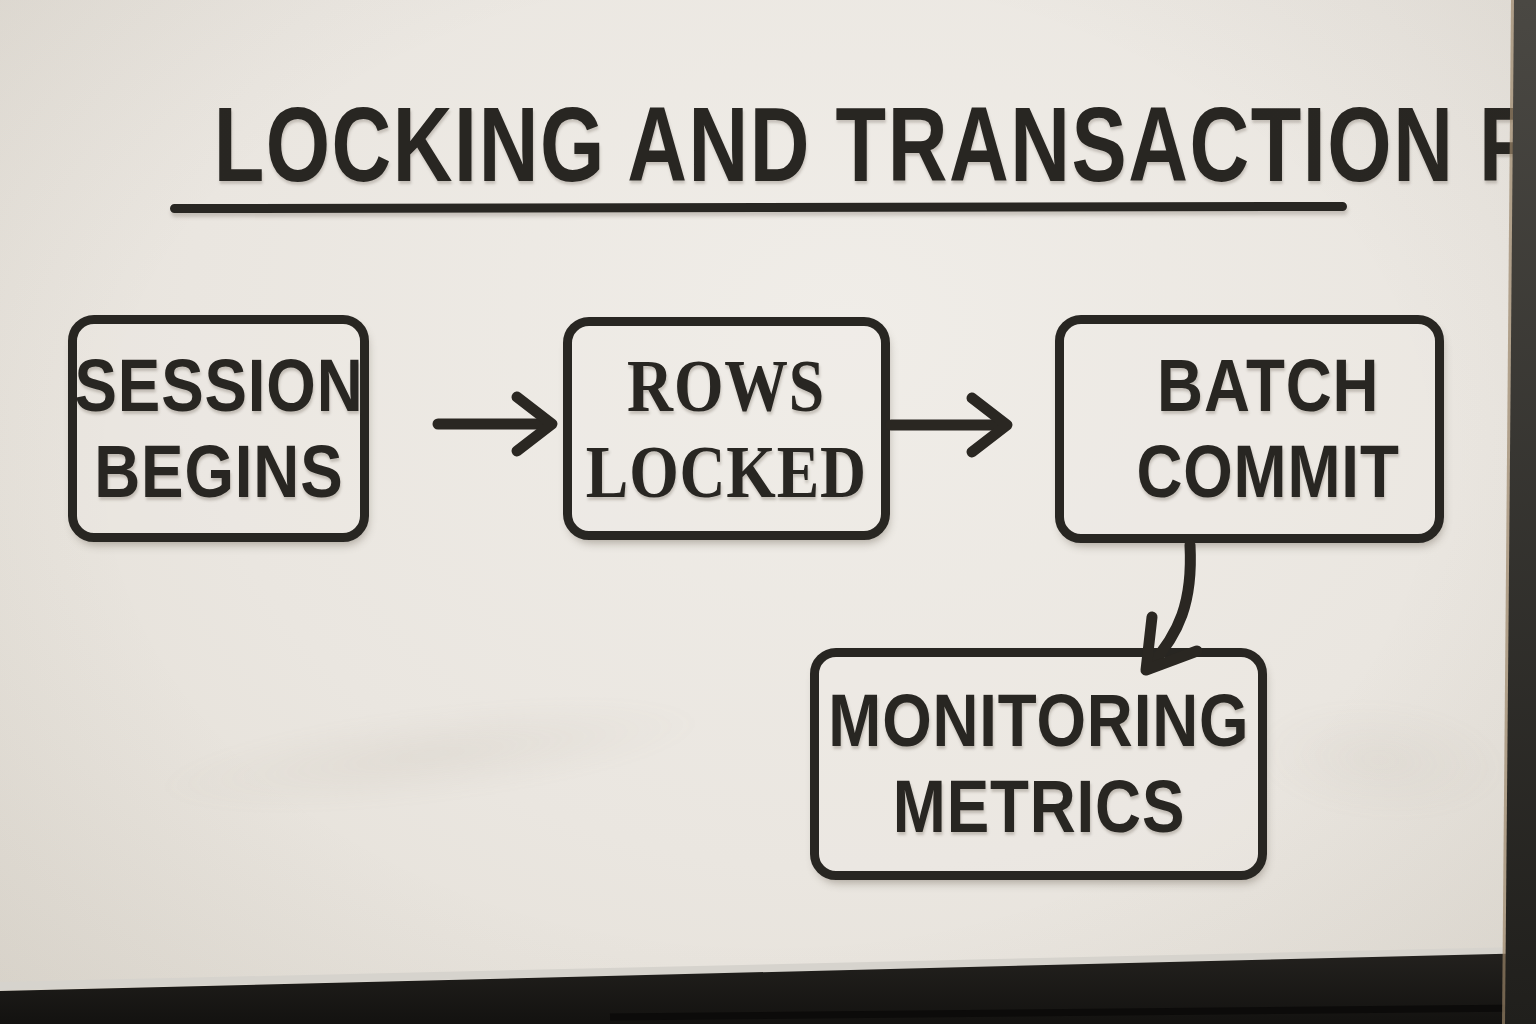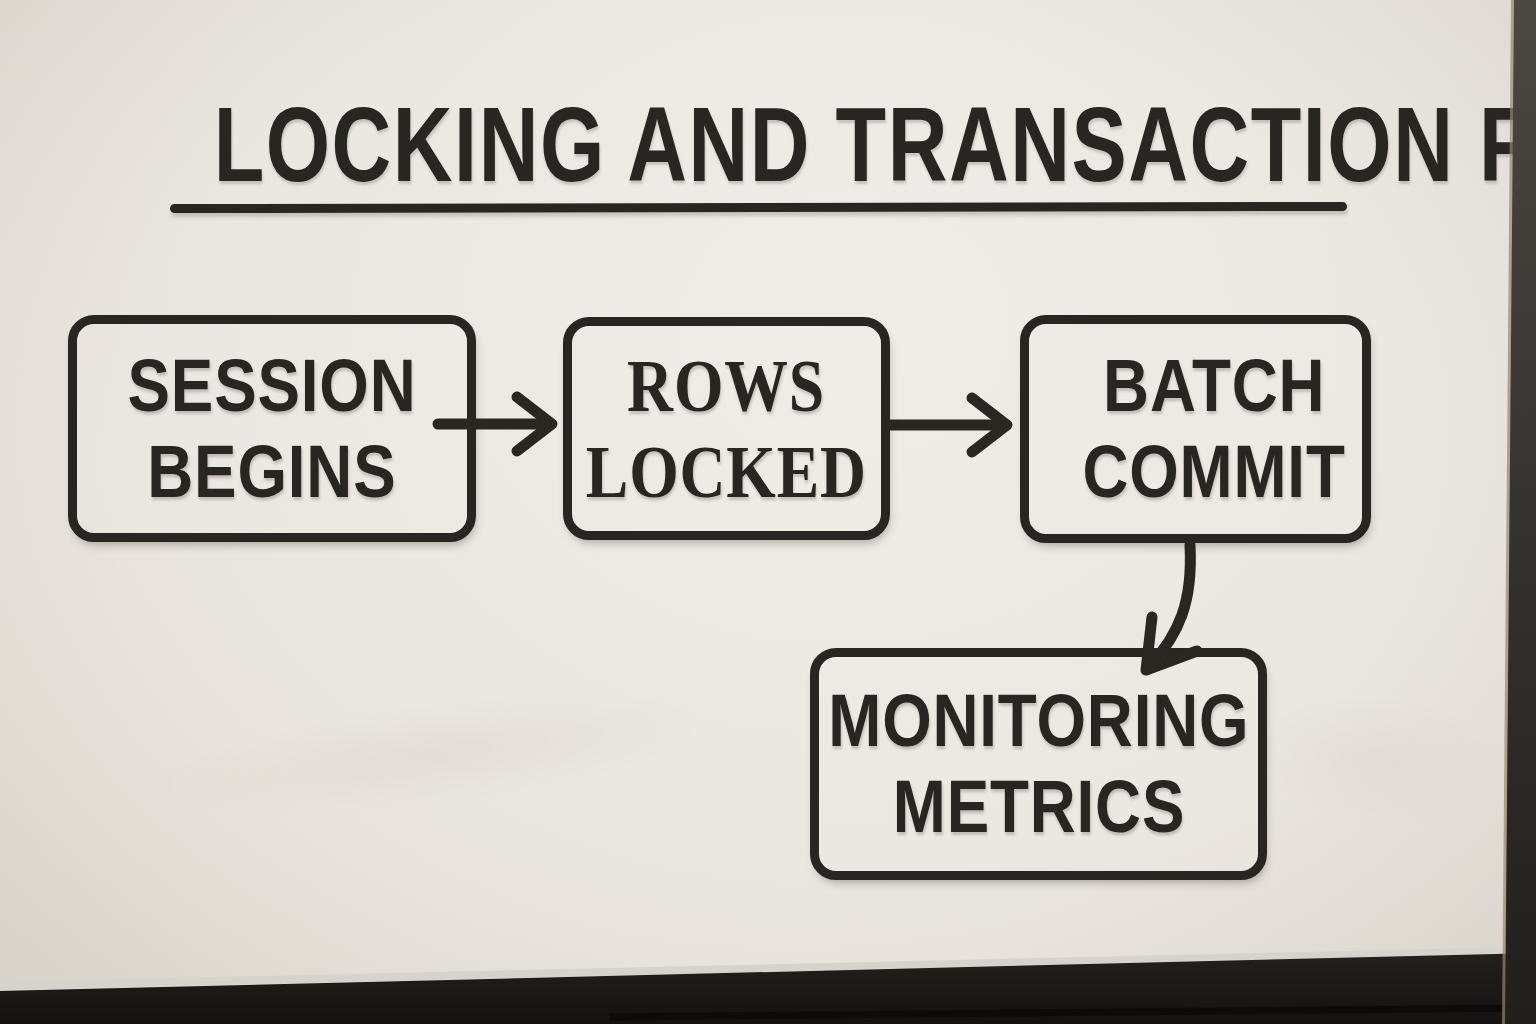--- a/index.html
+++ b/index.html
@@ -49,23 +49,23 @@
     color:#282622;z-index:2;
     box-shadow:2px 6px 8px -3px rgba(105,96,82,0.45);
     background:rgba(240,237,232,0.25);
   }
   .node .line{
     display:block;font-weight:bold;font-size:74px;line-height:86px;
     letter-spacing:1px;transform:scaleX(0.86);transform-origin:50% 50%;
     white-space:nowrap;
     text-shadow:1px 3px 3px rgba(110,100,88,0.33);
   }
-  .node.session{left:68px;top:315px;width:408px;height:227px;}
+  .node.session{left:68px;top:315px;width:301px;height:227px;}
   .node.rows{left:563px;top:317px;width:327px;height:223px;font-family:Liberation Serif, serif;}
-  .node.batch{left:1020px;top:315px;width:351px;height:228px;padding-left:38px;}
+  .node.batch{left:1055px;top:315px;width:389px;height:228px;padding-left:38px;}
   .node.monitoring{left:810px;top:648px;width:457px;height:232px;}
   svg.connectors{position:absolute;inset:0;z-index:3;pointer-events:none;}
   svg.frame{position:absolute;inset:0;z-index:4;pointer-events:none;}
 </style>
 </head>
 <body>
 
 <div class="stage">
   <div class="board">
 

